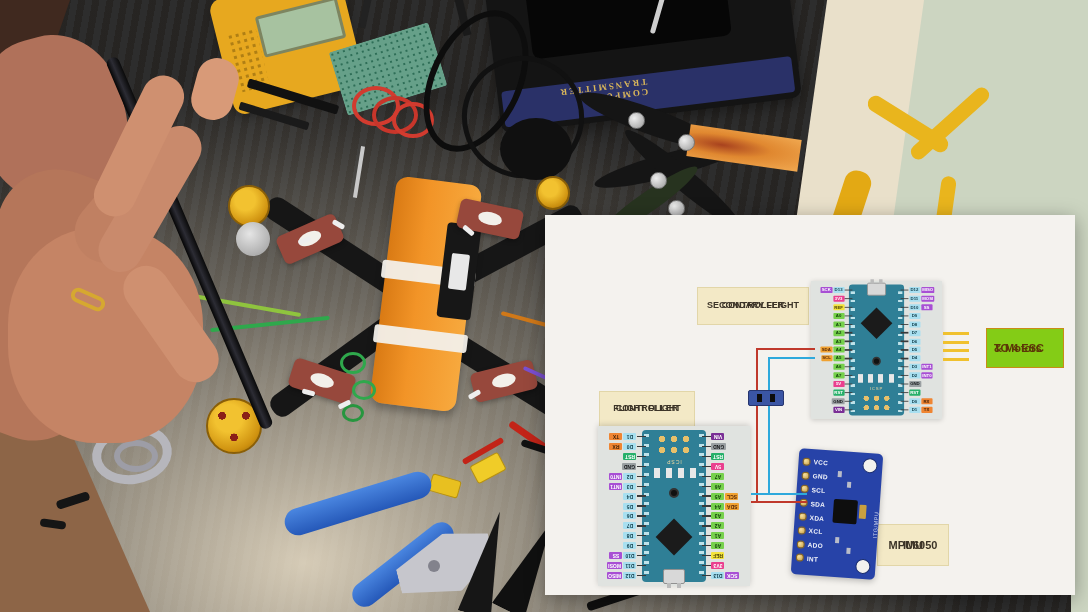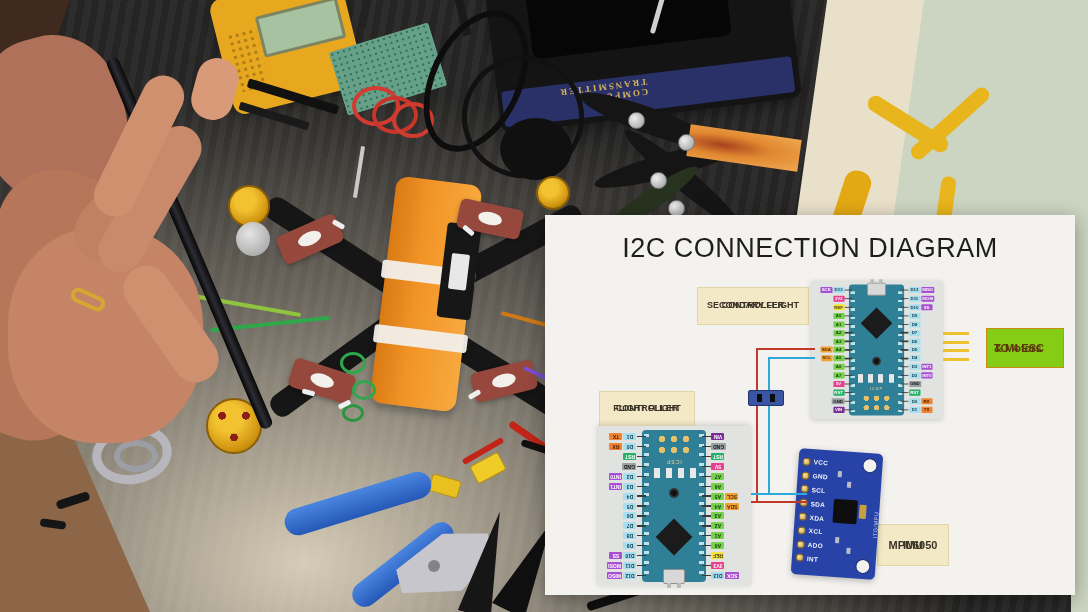--- a/index.html
+++ b/index.html
@@ -309,21 +309,20 @@
   <div class="palm skin"></div>
   <div class="fing-bent"></div>
   <div class="thumb"></div>
   <div class="ring"></div>
   <div class="pen"></div>
   <div class="fing-mid"></div>
   <div class="fing-idx"></div>
   <div class="fing-tip"></div>
 
   <div class="panel">
-    <div class="dg-title">I2C CONNECTION DIAGRAM</div>
 
     <div class="tagbox sec-label">
       <span>SECONDARY FLIGHT</span>
       <span>CONTROLLER</span>
     </div>
     <div class="tagbox pri-label">
       <span>FLIGHT FLIGHT</span>
       <span>CONTROLLER</span>
     </div>
     <div class="esc-label">

